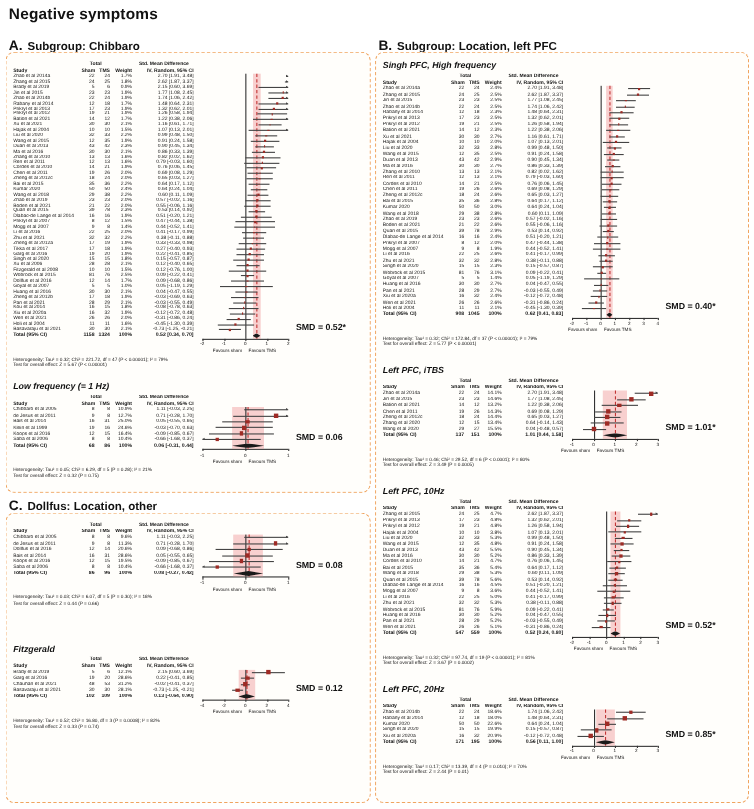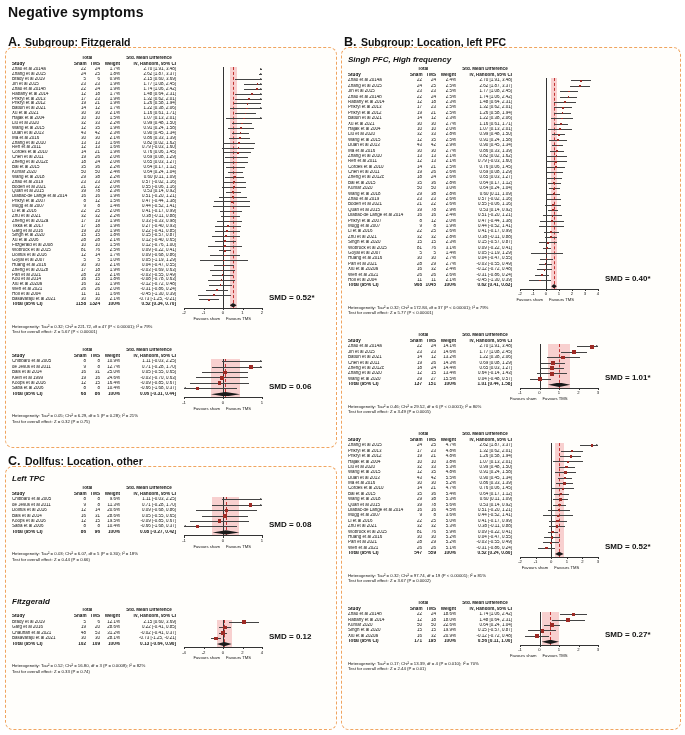--- a/index.html
+++ b/index.html
@@ -22,21 +22,21 @@
   .fn{font-size:4.3px;line-height:1.3;color:#111;white-space:nowrap}
   .smd{position:absolute;font-size:8px;font-weight:bold;white-space:nowrap;color:#111;z-index:4}
 </style>
 </head>
 <body>
 
 <div class="page-title">Negative symptoms</div>
 
 <div class="panel-label" style="left:8px;top:32px">
   <span class="pl-letter">A.</span>
-  <span class="pl-name">Subgroup: Fitzgerald</span>
+  <span class="pl-name">Subgroup: Chibbaro</span>
 </div>
 <div class="panel-box" style="left:5px;top:47px;width:332px;height:401px">
   <div class="fp">
       <div class="fp-grid">
         <div class="hrow" style="height: 6px;">
           <span class="cell" style="width: 62px; text-align: left;"></span>
           <span class="cell" style="width: 28px; text-align: center; font-weight: bold;">Total</span>
           <span class="cell" style="width: 20px; text-align: left;"></span>
           <span class="cell" style="width: 56px; text-align: center; font-weight: bold;">Std. Mean Difference</span>
         </div>
@@ -510,20 +510,21 @@
         <div style="position: absolute; left: 201.375px; top: 239px; width: 1.7px; height: 1.7px; background: rgb(158, 43, 37); z-index: 3;"></div>
         <div style="position: absolute; left: 186.625px; top: 244.4px; width: 20.28px; height: 0.7px; background: rgb(68, 68, 68); z-index: 2;"></div>
         <div style="position: absolute; left: 195.915px; top: 243.9px; width: 1.7px; height: 1.7px; background: rgb(158, 43, 37); z-index: 3;"></div>
         <div style="position: absolute; left: 217.63px; top: 248px; width: 7.02px; height: 4.4px; background: rgb(26, 26, 26); clip-path: polygon(0px 50%, 50% 0px, 100% 50%, 50% 100%); z-index: 3;"></div>
         <div class="smd" style="left: 257px; top: 238.2px;">SMD = 0.52*</div>
       </div>
       <div class="fn">Heterogeneity: Tau² = 0.32; Chi² = 221.72, df = 47 (P &lt; 0.00001); I² = 79%</div>
       <div class="fn">Test for overall effect: Z = 5.67 (P &lt; 0.00001)</div>
     </div>
   <div class="fp">
+      <div class="fp-sub">Low frequency (= 1 Hz)</div>
       <div class="fp-grid">
         <div class="hrow" style="height: 6px;">
           <span class="cell" style="width: 62px; text-align: left;"></span>
           <span class="cell" style="width: 28px; text-align: center; font-weight: bold;">Total</span>
           <span class="cell" style="width: 20px; text-align: left;"></span>
           <span class="cell" style="width: 56px; text-align: center; font-weight: bold;">Std. Mean Difference</span>
         </div>
         <div class="hrow" style="height: 6px;">
           <span class="cell" style="width: 62px; text-align: left; font-weight: bold;">Study</span>
           <span class="cell" style="width: 14px; text-align: right; font-weight: bold;">Sham</span>
@@ -615,21 +616,20 @@
       <div class="fn">Test for overall effect: Z = 0.32 (P = 0.75)</div>
     </div>
 </div>
 
 <div class="panel-label" style="left:8px;top:451px">
   <span class="pl-letter">C.</span>
   <span class="pl-name">Dollfus: Location, other</span>
 </div>
 <div class="panel-box" style="left:5px;top:466px;width:332px;height:264px">
   <div class="fp">
-      <div class="fp-sub">Left TPC</div>
       <div class="fp-grid">
         <div class="hrow" style="height: 6px;">
           <span class="cell" style="width: 62px; text-align: left;"></span>
           <span class="cell" style="width: 28px; text-align: center; font-weight: bold;">Total</span>
           <span class="cell" style="width: 20px; text-align: left;"></span>
           <span class="cell" style="width: 56px; text-align: center; font-weight: bold;">Std. Mean Difference</span>
         </div>
         <div class="hrow" style="height: 6px;">
           <span class="cell" style="width: 62px; text-align: left; font-weight: bold;">Study</span>
           <span class="cell" style="width: 14px; text-align: right; font-weight: bold;">Sham</span>
@@ -1197,20 +1197,21 @@
         <div style="position: absolute; left: 193.12px; top: 208.25px; width: 1.7px; height: 1.7px; background: rgb(158, 43, 37); z-index: 3;"></div>
         <div style="position: absolute; left: 181.1px; top: 214.15px; width: 21.97px; height: 0.7px; background: rgb(68, 68, 68); z-index: 2;"></div>
         <div style="position: absolute; left: 191.3px; top: 213.65px; width: 1.7px; height: 1.7px; background: rgb(158, 43, 37); z-index: 3;"></div>
         <div style="position: absolute; left: 203.33px; top: 218px; width: 5.46px; height: 4.4px; background: rgb(26, 26, 26); clip-path: polygon(0px 50%, 50% 0px, 100% 50%, 50% 100%); z-index: 3;"></div>
         <div class="smd" style="left: 257px; top: 208.2px;">SMD = 0.40*</div>
       </div>
       <div class="fn">Heterogeneity: Tau² = 0.32; Chi² = 172.84, df = 37 (P &lt; 0.00001); I² = 79%</div>
       <div class="fn">Test for overall effect: Z = 5.77 (P &lt; 0.00001)</div>
     </div>
   <div class="fp">
+      <div class="fp-sub">Left PFC, iTBS</div>
       <div class="fp-grid">
         <div class="hrow" style="height: 6px;">
           <span class="cell" style="width: 62px; text-align: left;"></span>
           <span class="cell" style="width: 28px; text-align: center; font-weight: bold;">Total</span>
           <span class="cell" style="width: 20px; text-align: left;"></span>
           <span class="cell" style="width: 56px; text-align: center; font-weight: bold;">Std. Mean Difference</span>
         </div>
         <div class="hrow" style="height: 6px;">
           <span class="cell" style="width: 62px; text-align: left; font-weight: bold;">Study</span>
           <span class="cell" style="width: 14px; text-align: right; font-weight: bold;">Sham</span>
@@ -1307,20 +1308,21 @@
         <div style="position: absolute; left: 202.08px; top: 39.8px; width: 3.8px; height: 3.8px; background: rgb(158, 43, 37); z-index: 3;"></div>
         <div style="position: absolute; left: 182.14px; top: 46.75px; width: 20.475px; height: 0.7px; background: rgb(68, 68, 68); z-index: 2;"></div>
         <div style="position: absolute; left: 190.38px; top: 45.2px; width: 3.8px; height: 3.8px; background: rgb(158, 43, 37); z-index: 3;"></div>
         <div style="position: absolute; left: 200.08px; top: 50.6px; width: 22.23px; height: 4.4px; background: rgb(26, 26, 26); clip-path: polygon(0px 50%, 50% 0px, 100% 50%, 50% 100%); z-index: 3;"></div>
         <div class="smd" style="left: 257px; top: 40.8px;">SMD = 1.01*</div>
       </div>
       <div class="fn">Heterogeneity: Tau² = 0.46; Chi² = 29.52, df = 6 (P &lt; 0.0001); I² = 80%</div>
       <div class="fn">Test for overall effect: Z = 3.49 (P = 0.0005)</div>
     </div>
   <div class="fp">
+      <div class="fp-sub">Left PFC, 10Hz</div>
       <div class="fp-grid">
         <div class="hrow" style="height: 6px;">
           <span class="cell" style="width: 62px; text-align: left;"></span>
           <span class="cell" style="width: 28px; text-align: center; font-weight: bold;">Total</span>
           <span class="cell" style="width: 20px; text-align: left;"></span>
           <span class="cell" style="width: 56px; text-align: center; font-weight: bold;">Std. Mean Difference</span>
         </div>
         <div class="hrow" style="height: 6px;">
           <span class="cell" style="width: 62px; text-align: left; font-weight: bold;">Study</span>
           <span class="cell" style="width: 14px; text-align: right; font-weight: bold;">Sham</span>
@@ -1536,20 +1538,21 @@
         <div style="position: absolute; left: 201.535px; top: 110.703px; width: 2.39437px; height: 2.39437px; background: rgb(158, 43, 37); z-index: 3;"></div>
         <div style="position: absolute; left: 189.784px; top: 116.95px; width: 17.16px; height: 0.7px; background: rgb(68, 68, 68); z-index: 2;"></div>
         <div style="position: absolute; left: 197.178px; top: 116.114px; width: 2.37123px; height: 2.37123px; background: rgb(158, 43, 37); z-index: 3;"></div>
         <div style="position: absolute; left: 206.944px; top: 120.8px; width: 8.736px; height: 4.4px; background: rgb(26, 26, 26); clip-path: polygon(0px 50%, 50% 0px, 100% 50%, 50% 100%); z-index: 3;"></div>
         <div class="smd" style="left: 257px; top: 111px;">SMD = 0.52*</div>
       </div>
       <div class="fn">Heterogeneity: Tau² = 0.32; Chi² = 97.74, df = 19 (P &lt; 0.00001); I² = 81%</div>
       <div class="fn">Test for overall effect: Z = 3.67 (P = 0.0002)</div>
     </div>
   <div class="fp">
+      <div class="fp-sub">Left PFC, 20Hz</div>
       <div class="fp-grid">
         <div class="hrow" style="height: 6px;">
           <span class="cell" style="width: 62px; text-align: left;"></span>
           <span class="cell" style="width: 28px; text-align: center; font-weight: bold;">Total</span>
           <span class="cell" style="width: 20px; text-align: left;"></span>
           <span class="cell" style="width: 56px; text-align: center; font-weight: bold;">Std. Mean Difference</span>
         </div>
         <div class="hrow" style="height: 6px;">
           <span class="cell" style="width: 62px; text-align: left; font-weight: bold;">Study</span>
           <span class="cell" style="width: 14px; text-align: right; font-weight: bold;">Sham</span>
@@ -1621,18 +1624,18 @@
         <div style="position: absolute; left: 223.53px; top: 12.8px; width: 3.8px; height: 3.8px; background: rgb(158, 43, 37); z-index: 3;"></div>
         <div style="position: absolute; left: 203.98px; top: 19.75px; width: 32.565px; height: 0.7px; background: rgb(68, 68, 68); z-index: 2;"></div>
         <div style="position: absolute; left: 218.46px; top: 18.2px; width: 3.8px; height: 3.8px; background: rgb(158, 43, 37); z-index: 3;"></div>
         <div style="position: absolute; left: 196.18px; top: 25.15px; width: 15.6px; height: 0.7px; background: rgb(68, 68, 68); z-index: 2;"></div>
         <div style="position: absolute; left: 202.08px; top: 23.6px; width: 3.8px; height: 3.8px; background: rgb(158, 43, 37); z-index: 3;"></div>
         <div style="position: absolute; left: 180.385px; top: 30.55px; width: 28.08px; height: 0.7px; background: rgb(68, 68, 68); z-index: 2;"></div>
         <div style="position: absolute; left: 192.525px; top: 29px; width: 3.8px; height: 3.8px; background: rgb(158, 43, 37); z-index: 3;"></div>
         <div style="position: absolute; left: 177.46px; top: 35.95px; width: 23.4px; height: 0.7px; background: rgb(68, 68, 68); z-index: 2;"></div>
         <div style="position: absolute; left: 187.26px; top: 34.4px; width: 3.8px; height: 3.8px; background: rgb(158, 43, 37); z-index: 3;"></div>
         <div style="position: absolute; left: 193.645px; top: 39.8px; width: 17.355px; height: 4.4px; background: rgb(26, 26, 26); clip-path: polygon(0px 50%, 50% 0px, 100% 50%, 50% 100%); z-index: 3;"></div>
-        <div class="smd" style="left: 257px; top: 30px;">SMD = 0.27*</div>
+        <div class="smd" style="left: 257px; top: 30px;">SMD = 0.85*</div>
       </div>
       <div class="fn">Heterogeneity: Tau² = 0.17; Chi² = 13.39, df = 4 (P = 0.010); I² = 70%</div>
       <div class="fn">Test for overall effect: Z = 2.44 (P = 0.01)</div>
     </div>
 </div>
 
 </body></html>

